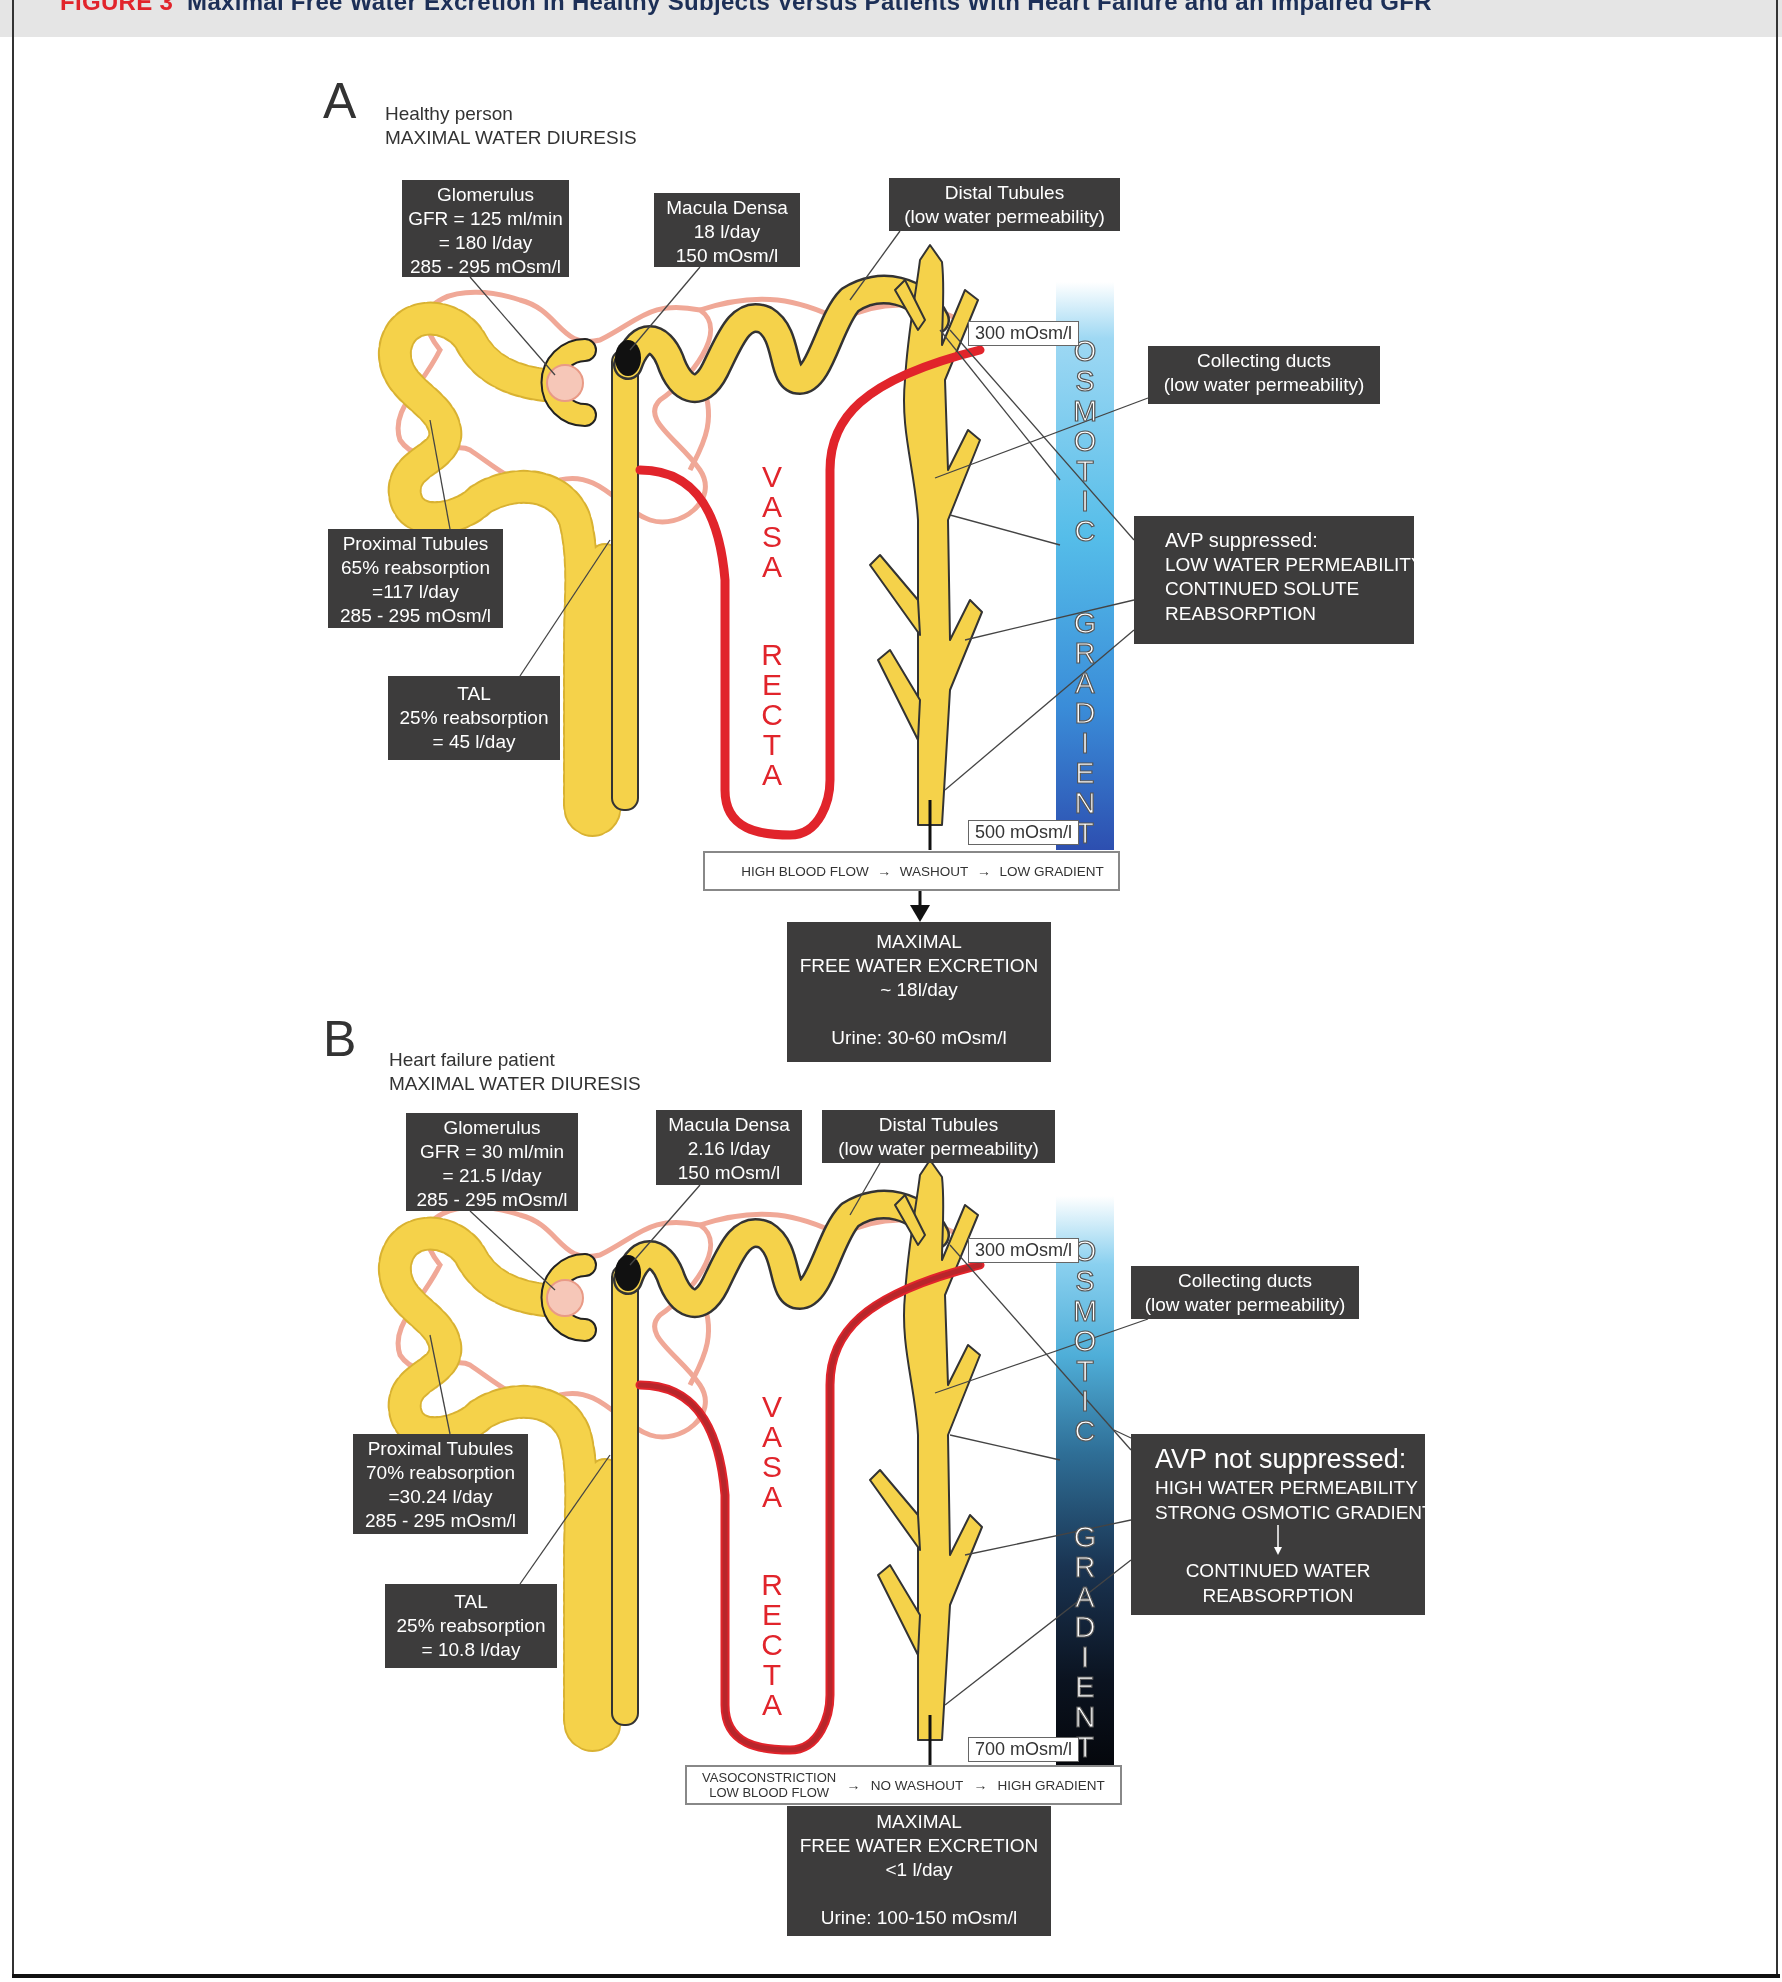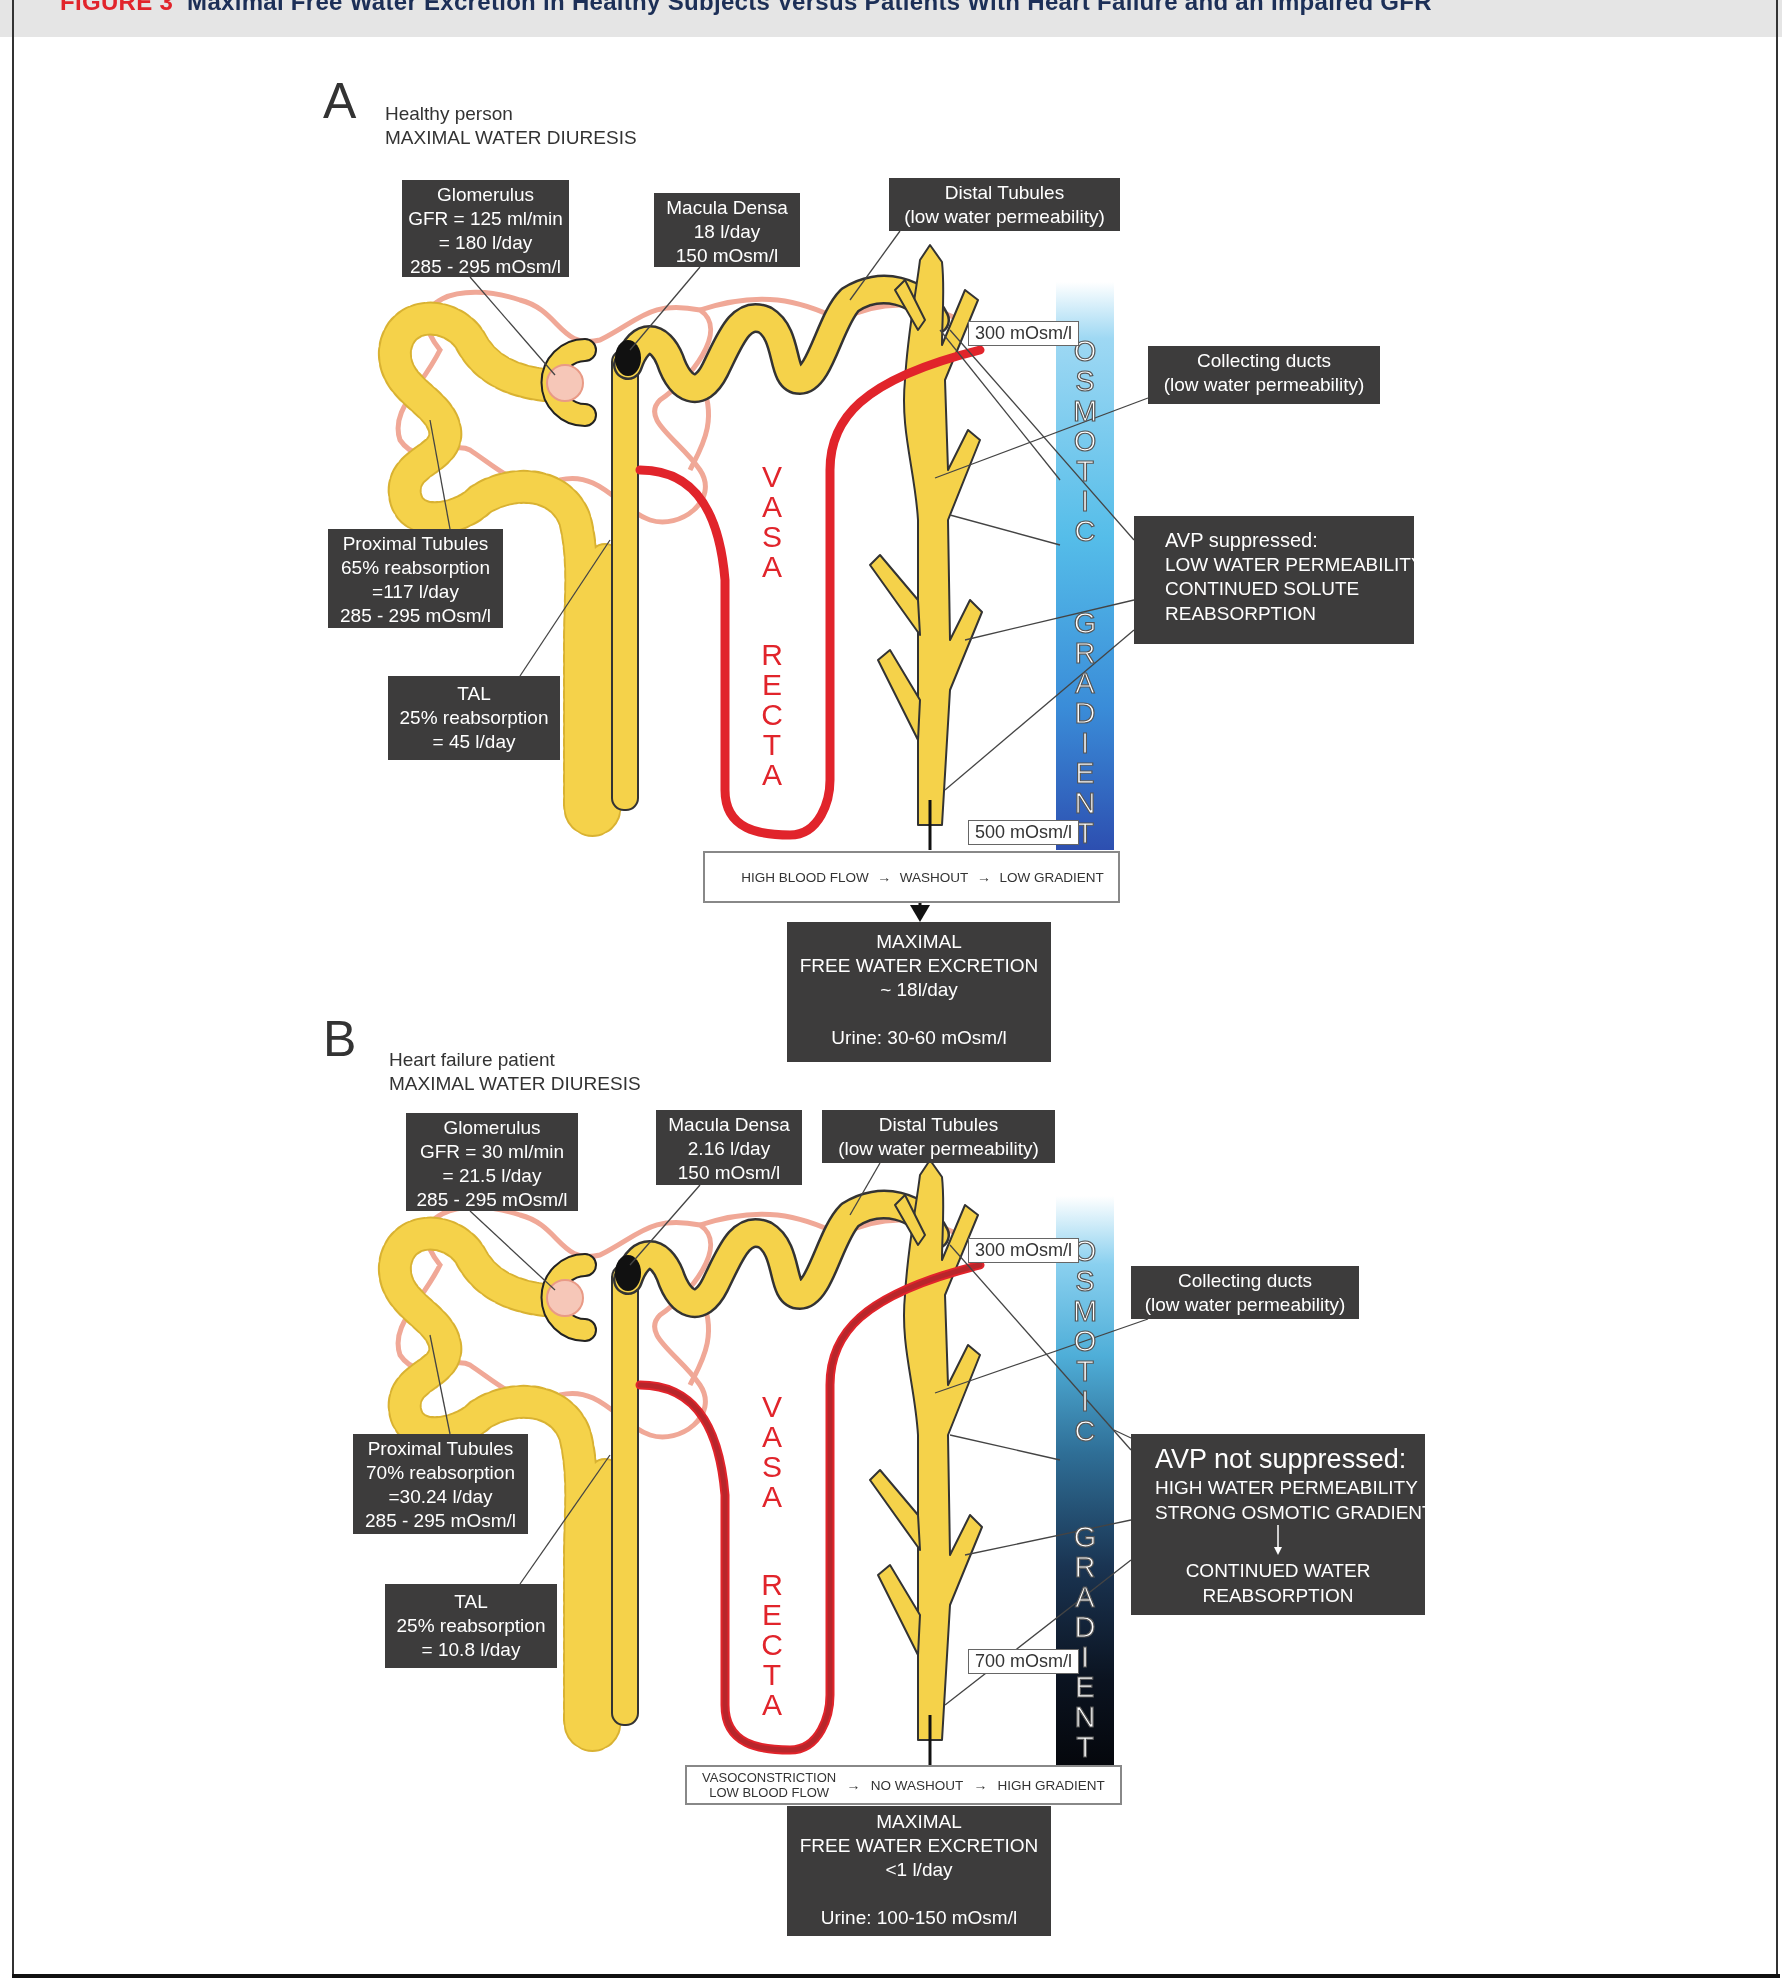--- a/index.html
+++ b/index.html
@@ -191,21 +191,21 @@
   <div>D</div>
   <div>I</div>
   <div>E</div>
   <div>N</div>
   <div>T</div>
 </div>
 
 <div class="mox" style="left:968px;top:321px;">300 mOsm/l</div>
 <div class="mox" style="left:968px;top:820px;">500 mOsm/l</div>
 
-<div class="flow" style="left:703px;top:851px;width:417px;height:52px;padding-left:32px;">
+<div class="flow" style="left:703px;top:851px;width:417px;height:40px;padding-left:32px;">
   <span>HIGH BLOOD FLOW</span>
   <span class="arr">→</span>
   <span>WASHOUT</span>
   <span class="arr">→</span>
   <span>LOW GRADIENT</span>
 </div>
 
 <div class="box" style="left:787px;top:922px;width:264px;height:140px;padding-top:8px;">
   <div>MAXIMAL</div>
   <div>FREE WATER EXCRETION</div>
@@ -292,21 +292,21 @@
   <div>R</div>
   <div>A</div>
   <div>D</div>
   <div>I</div>
   <div>E</div>
   <div>N</div>
   <div>T</div>
 </div>
 
 <div class="mox" style="left:968px;top:1238px;">300 mOsm/l</div>
-<div class="mox" style="left:968px;top:1649px;">700 mOsm/l</div>
+<div class="mox" style="left:968px;top:1737px;">700 mOsm/l</div>
 
 <div class="flow" style="left:685px;top:1765px;width:437px;height:40px;">
   <span class="two">
     <div>VASOCONSTRICTION</div>
     <div>LOW BLOOD FLOW</div>
   </span>
   <span class="arr">→</span>
   <span>NO WASHOUT</span>
   <span class="arr">→</span>
   <span>HIGH GRADIENT</span>

